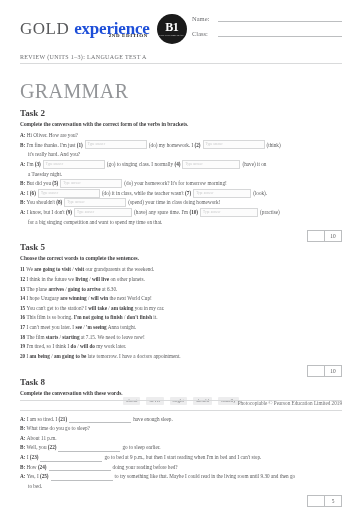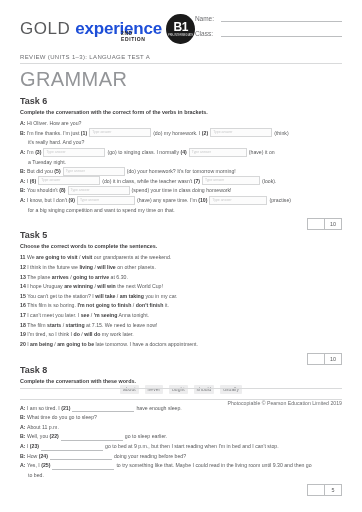--- a/index.html
+++ b/index.html
@@ -8,20 +8,21 @@
     background:#ffffff;
     font-family:"Liberation Sans", sans-serif;
     color:#3b3b3b;
     overflow:hidden;
   }
   .page{
     position:relative;
     width:362px;height:416px;
     box-sizing:border-box;
     padding:10px 20px 16px 20px;
+    font-family:Liberation Serif, serif;
   }
 
   
   .header{
     display:flex;
     align-items:flex-start;
     justify-content:space-between;
     height:42px;
   }
   .brand{display:flex;align-items:center;gap:5px;padding-top:4px;}
@@ -51,21 +52,21 @@
 
   
   .reviewline{
     font-size:6px;color:#6d6e71;letter-spacing:.35px;
     margin-top:2px;margin-bottom:3px;
   }
   .rule{border-top:1px solid #d9dadb;margin-bottom:4px;}
 
   h1.grammar{
     font-size:20px;font-weight:400;color:#939598;
-    letter-spacing:.4px;margin:4px 0 5px 0;
+    letter-spacing:.4px;margin:16px 0 5px 0;
   }
 
   h2.task{
     font-size:9px;font-weight:bold;color:#414042;
     margin:0 0 3px 0;
   }
   .instr{
     font-size:5.4px;font-weight:bold;color:#414042;margin:0 0 4px 0;
   }
 
@@ -158,21 +159,21 @@
         <span class="line"></span>
       </div>
     </div>
   </div>
 
   <div class="reviewline">REVIEW (UNITS 1–3): LANGUAGE TEST A</div>
   <div class="rule"></div>
 
   <h1 class="grammar">GRAMMAR</h1>
 
-  <h2 class="task">Task 6</h2>
+  <h2 class="task">Task 2</h2>
   <div class="instr">Complete the conversation with the correct form of the verbs in brackets.</div>
   <div id="task1-lines">
       <div class="line"><span class="spk">A: </span><span>Hi Oliver. How are you? </span></div>
       <div class="line"><span class="spk">B: </span><span>I'm fine thanks. I'm just </span><span class="num">(1)</span><span class="blank" style="width: 60px;"></span><span>(do) my homework. I </span><span class="num">(2)</span><span class="blank" style="width: 60px;"></span><span>(think) </span></div>
       <div class="line indent">it's really hard. And you?</div>
       <div class="line"><span class="spk">A: </span><span>I'm </span><span class="num">(3)</span><span class="blank" style="width: 60px;"></span><span>(go) to singing class. I normally </span><span class="num">(4)</span><span class="blank" style="width: 56px;"></span><span>(have) it on </span></div>
       <div class="line indent">a Tuesday night.</div>
       <div class="line"><span class="spk">B: </span><span>But did you </span><span class="num">(5)</span><span class="blank" style="width: 60px;"></span><span>(do) your homework? It's for tomorrow morning! </span></div>
       <div class="line"><span class="spk">A: </span><span>I </span><span class="num">(6)</span><span class="blank" style="width: 60px;"></span><span>(do) it in class, while the teacher wasn't </span><span class="num">(7)</span><span class="blank" style="width: 56px;"></span><span>(look). </span></div>
       <div class="line"><span class="spk">B: </span><span>You shouldn't </span><span class="num">(8)</span><span class="blank" style="width: 60px;"></span><span>(spend) your time in class doing homework! </span></div>

